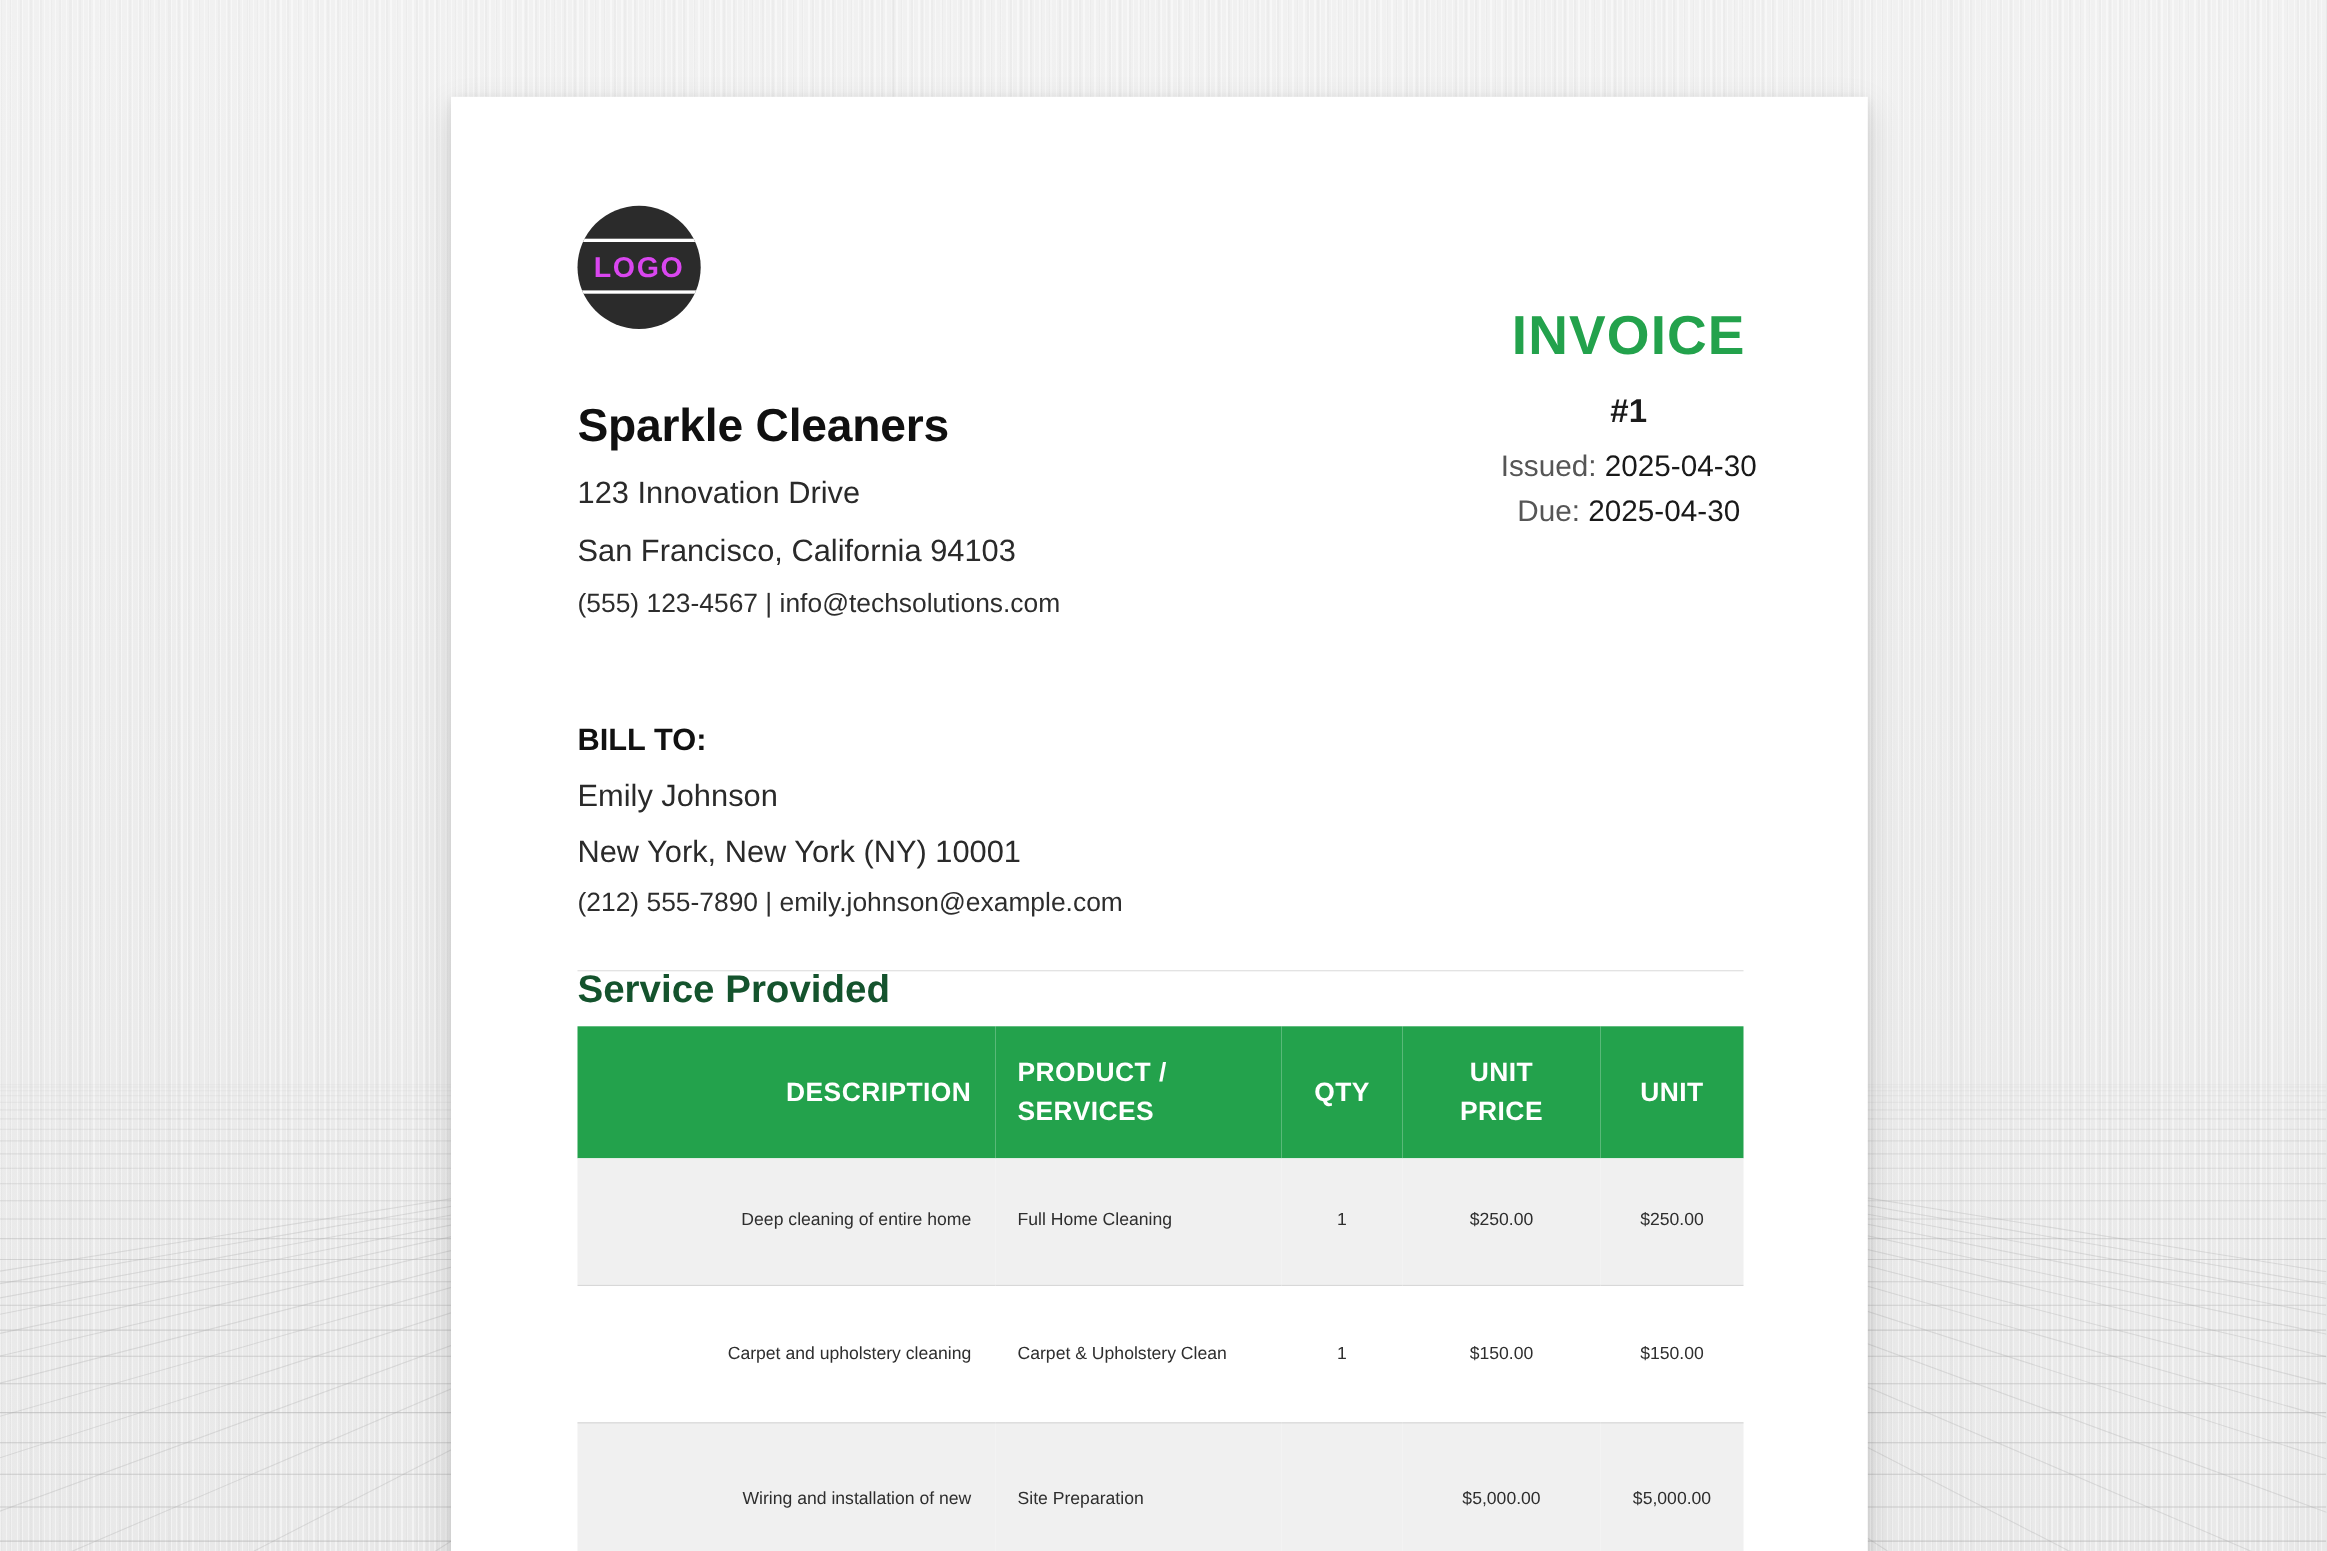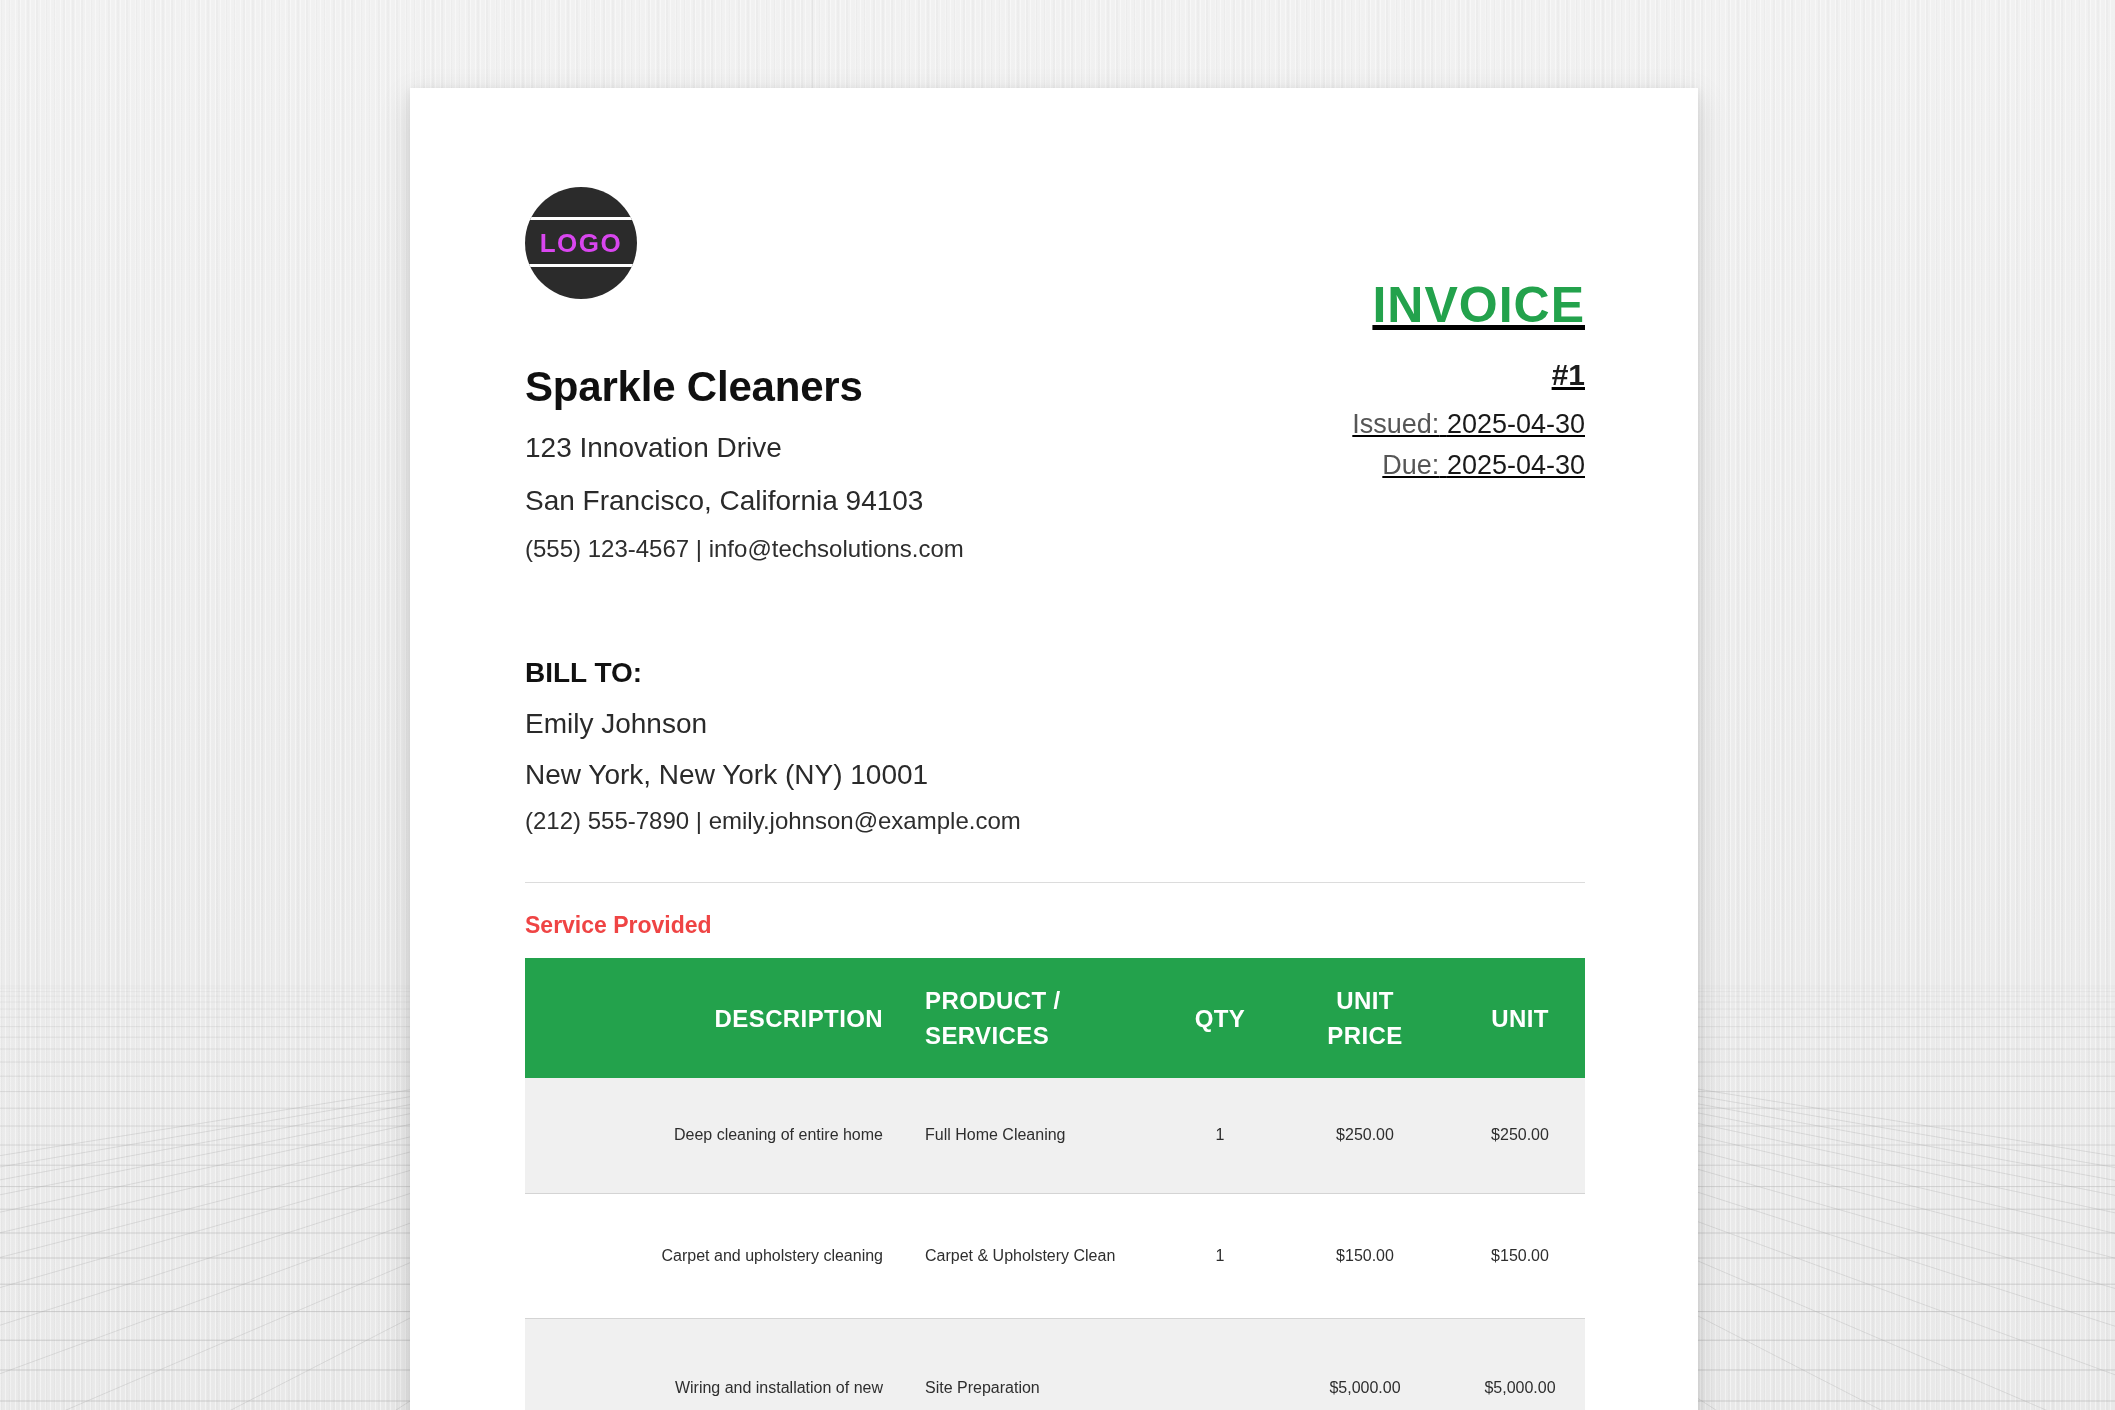--- a/index.html
+++ b/index.html
@@ -42,41 +42,41 @@
     background:var(--logo-bg);
     position:relative;overflow:hidden;
     display:flex;align-items:center;justify-content:center;
   }
   .logo-text{color:#d946ef;font-weight:700;font-size:26px;letter-spacing:1.5px;}
   .logo-line{position:absolute;left:0;right:0;height:3px;background:#fff;}
   .logo-line.top{top:30px;}
   .logo-line.bottom{bottom:32px;}
 
   
-  .invoice-meta{position:absolute;top:192px;right:113px;text-align:right;text-decoration:underline;}
+  .invoice-meta{position:absolute;top:192px;right:101px;text-align:center;}
   .invoice-title{font-size:50px;line-height:50px;font-weight:700;letter-spacing:1px;color:var(--accent);}
   .invoice-number{font-size:30px;line-height:36px;font-weight:700;color:#1c1c1c;margin-top:27px;}
   .meta-line{font-size:27px;line-height:32px;color:#191919;margin-top:15px;}
   .meta-line.due{margin-top:9px;}
   .meta-line .label{color:#565656;}
 
   
   .company-name{margin:64px 0 10px;font-size:42px;line-height:48px;font-weight:700;color:#101010;letter-spacing:-.2px;}
   .addr{font-size:28px;line-height:53px;color:#2a2a2a;}
   .contact{font-size:24px;line-height:40px;color:#2d2d2d;margin-top:2px;}
 
   
   .billto{margin-top:78px;}
   .billto-heading{font-size:28px;line-height:51px;font-weight:700;color:#111;}
   .billto .addr{line-height:51px;}
   .billto .contact{line-height:42px;margin-top:0;}
 
   .divider{height:1px;background:#dcdcdc;margin-top:40px;}
 
-  .section-title{margin-top:25px;font-size:23px;line-height:34px;font-weight:700;color:#ef4444;}
+  .section-title{font-size:35px;line-height:34px;font-weight:700;color:#14532d;}
 
   
   table.items{width:100%;border-collapse:collapse;margin-top:16px;table-layout:fixed;}
   .items th{
     background:var(--accent);color:#fff;
     font-size:24px;font-weight:700;letter-spacing:.4px;line-height:35px;
     padding:25px 8px;text-align:center;vertical-align:middle;
   }
   .items td{
     font-size:16px;line-height:34px;color:#2e2e2e;

